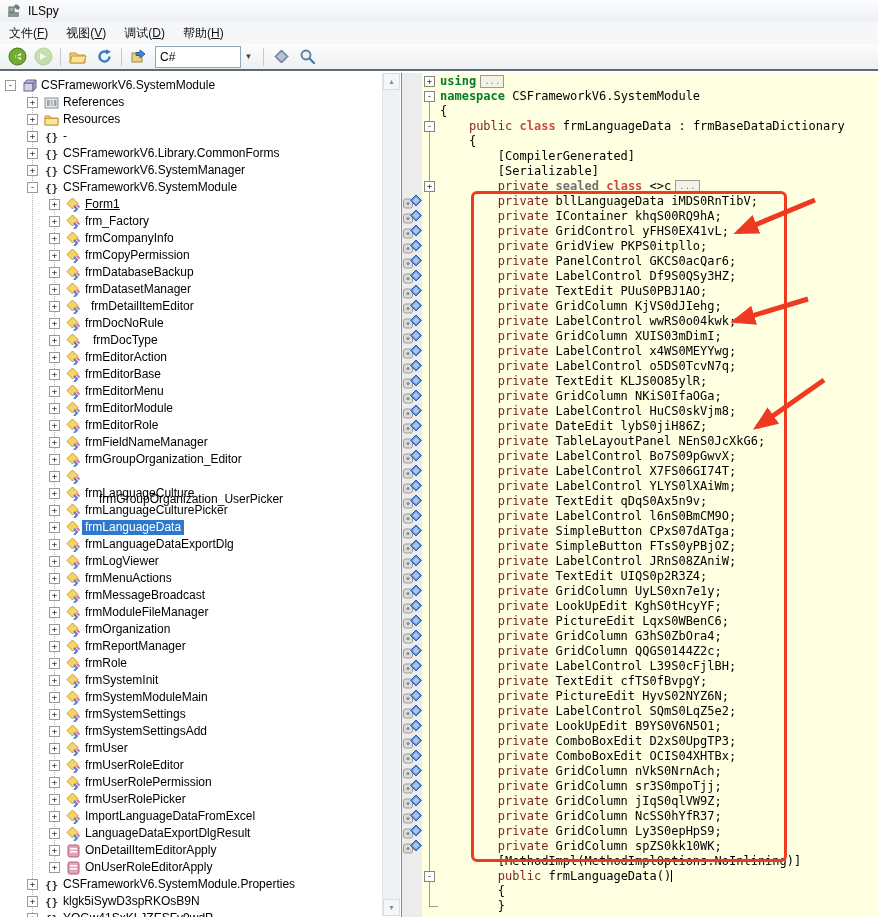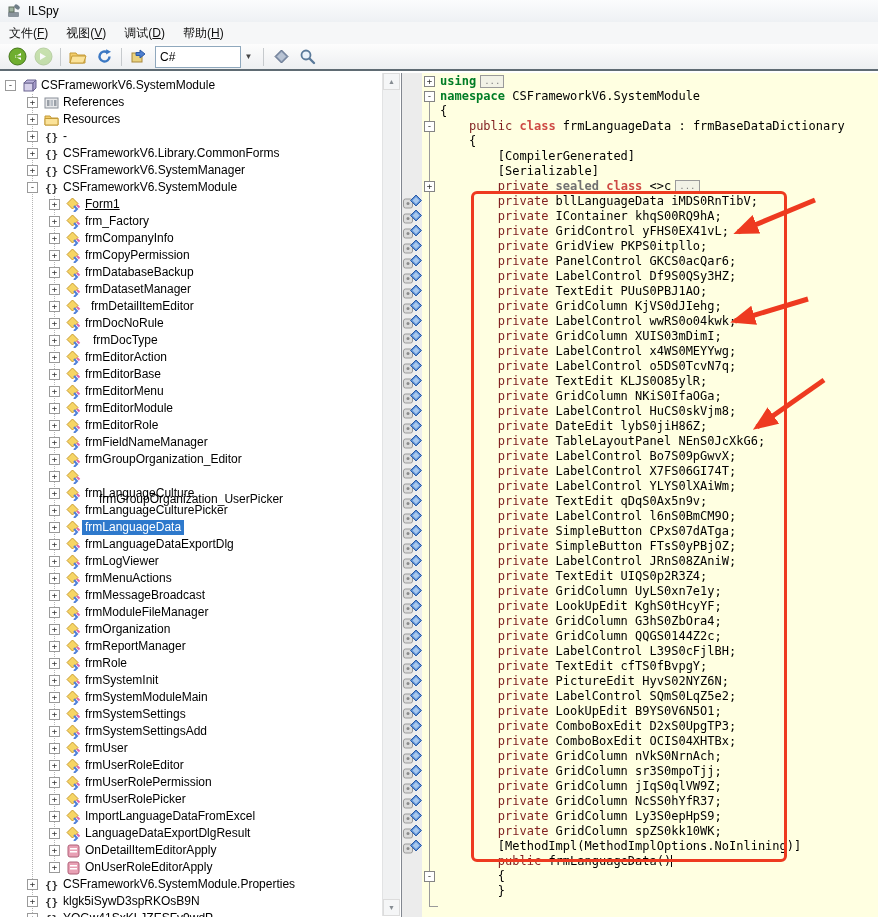--- a/index.html
+++ b/index.html
@@ -877,20 +877,21 @@
       <div class="cl"><span class="t">        </span><span class="k">private</span><span class="t"> LabelControl X7FS06GI74T;</span></div>
       <div class="cl"><span class="t">        </span><span class="k">private</span><span class="t"> LabelControl YLYS0lXAiWm;</span></div>
       <div class="cl"><span class="t">        </span><span class="k">private</span><span class="t"> TextEdit qDqS0Ax5n9v;</span></div>
       <div class="cl"><span class="t">        </span><span class="k">private</span><span class="t"> LabelControl l6nS0BmCM9O;</span></div>
       <div class="cl"><span class="t">        </span><span class="k">private</span><span class="t"> SimpleButton CPxS07dATga;</span></div>
       <div class="cl"><span class="t">        </span><span class="k">private</span><span class="t"> SimpleButton FTsS0yPBjOZ;</span></div>
       <div class="cl"><span class="t">        </span><span class="k">private</span><span class="t"> LabelControl JRnS08ZAniW;</span></div>
       <div class="cl"><span class="t">        </span><span class="k">private</span><span class="t"> TextEdit UIQS0p2R3Z4;</span></div>
       <div class="cl"><span class="t">        </span><span class="k">private</span><span class="t"> GridColumn UyLS0xn7e1y;</span></div>
       <div class="cl"><span class="t">        </span><span class="k">private</span><span class="t"> LookUpEdit KghS0tHcyYF;</span></div>
+      <div class="cl"><span class="t">        </span><span class="k">private</span><span class="t"> PictureEdit LqxS0WBenC6;</span></div>
       <div class="cl"><span class="t">        </span><span class="k">private</span><span class="t"> GridColumn G3hS0ZbOra4;</span></div>
       <div class="cl"><span class="t">        </span><span class="k">private</span><span class="t"> GridColumn QQGS0144Z2c;</span></div>
       <div class="cl"><span class="t">        </span><span class="k">private</span><span class="t"> LabelControl L39S0cFjlBH;</span></div>
       <div class="cl"><span class="t">        </span><span class="k">private</span><span class="t"> TextEdit cfTS0fBvpgY;</span></div>
       <div class="cl"><span class="t">        </span><span class="k">private</span><span class="t"> PictureEdit HyvS02NYZ6N;</span></div>
       <div class="cl"><span class="t">        </span><span class="k">private</span><span class="t"> LabelControl SQmS0LqZ5e2;</span></div>
       <div class="cl"><span class="t">        </span><span class="k">private</span><span class="t"> LookUpEdit B9YS0V6N5O1;</span></div>
       <div class="cl"><span class="t">        </span><span class="k">private</span><span class="t"> ComboBoxEdit D2xS0UpgTP3;</span></div>
       <div class="cl"><span class="t">        </span><span class="k">private</span><span class="t"> ComboBoxEdit OCIS04XHTBx;</span></div>
       <div class="cl"><span class="t">        </span><span class="k">private</span><span class="t"> GridColumn nVkS0NrnAch;</span></div>

